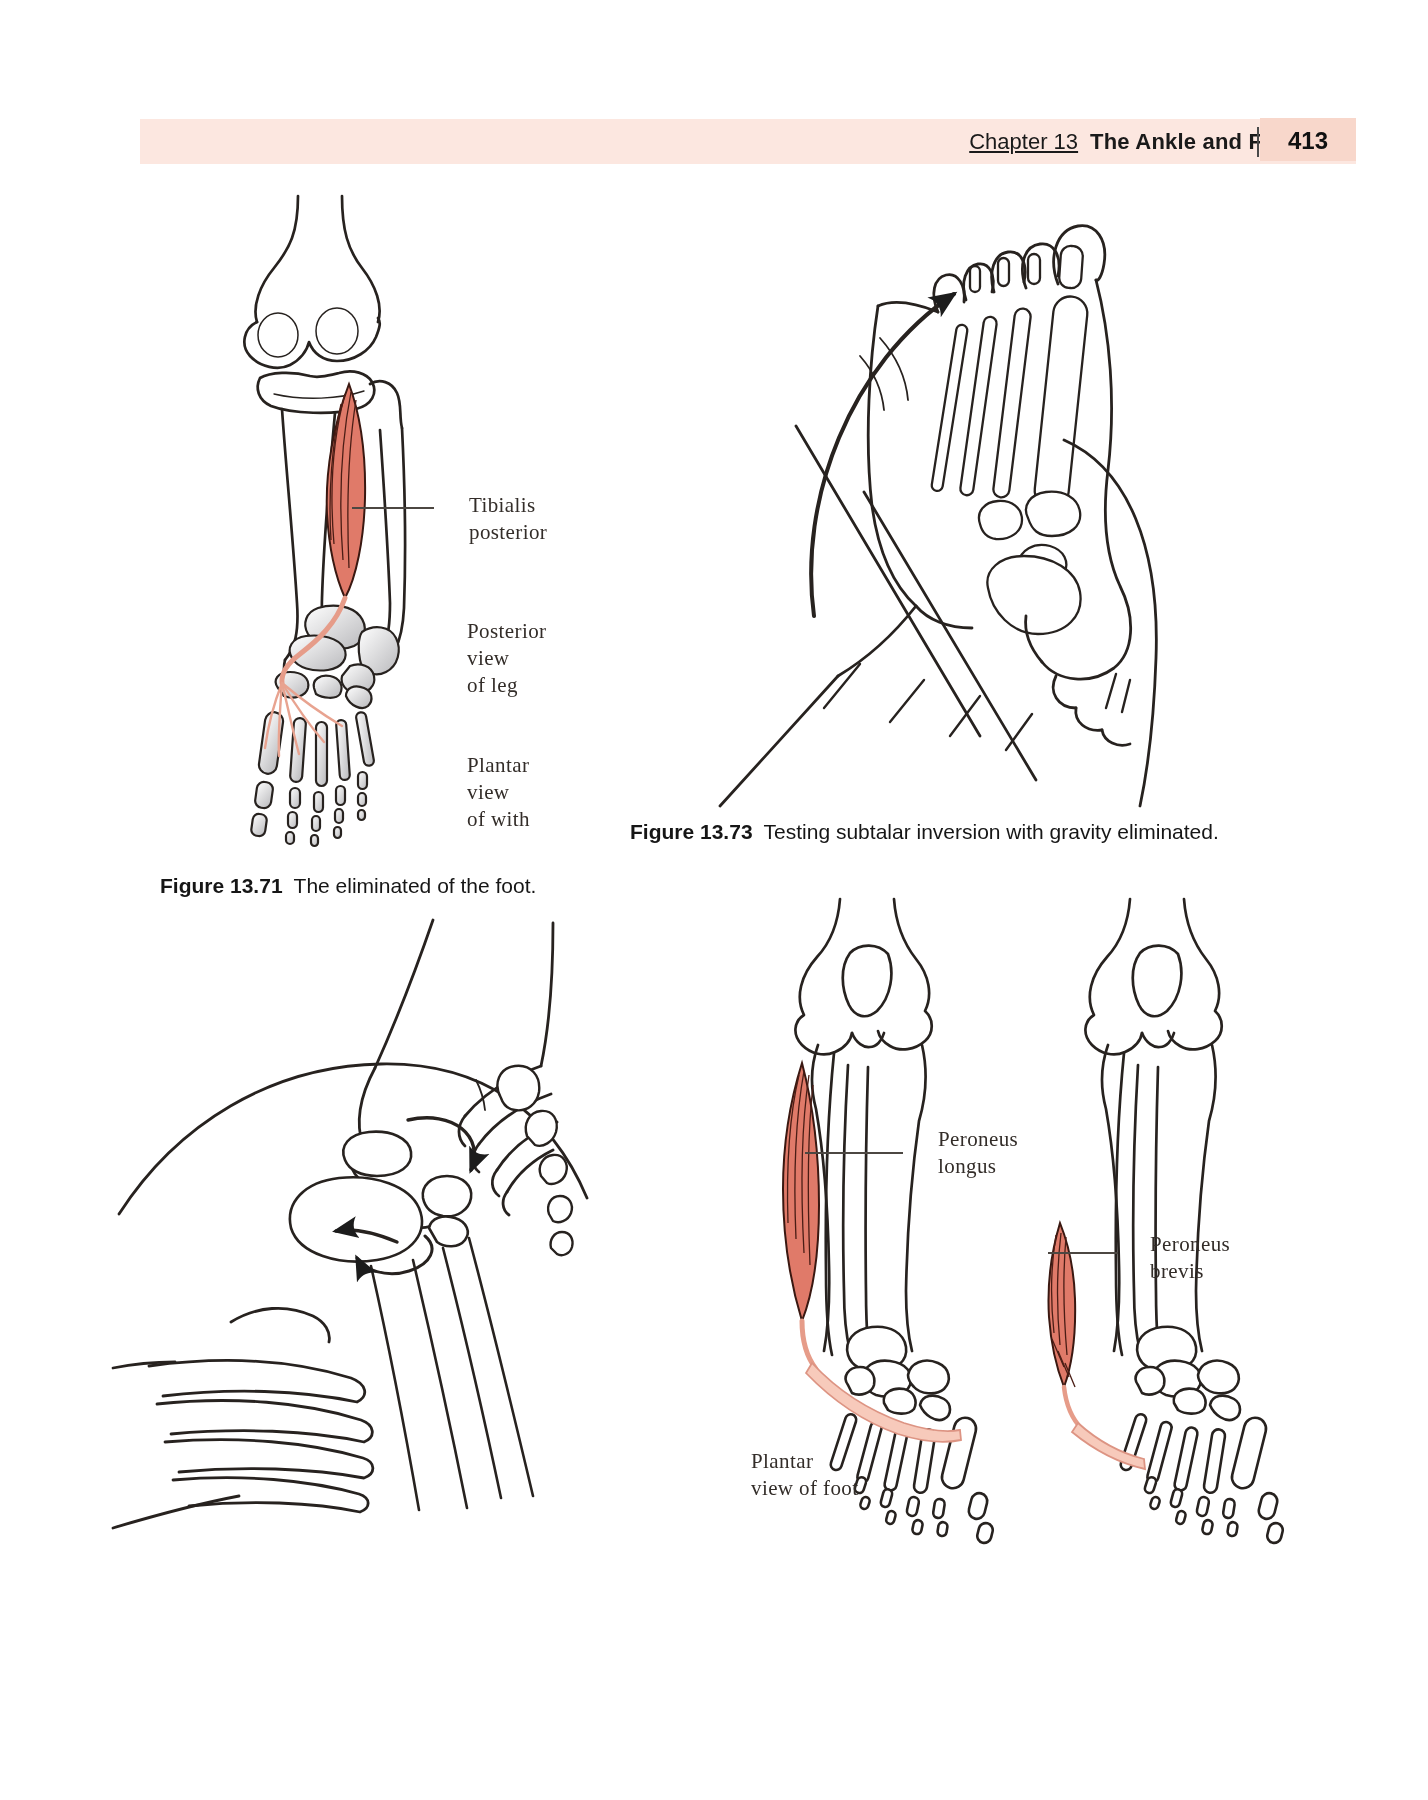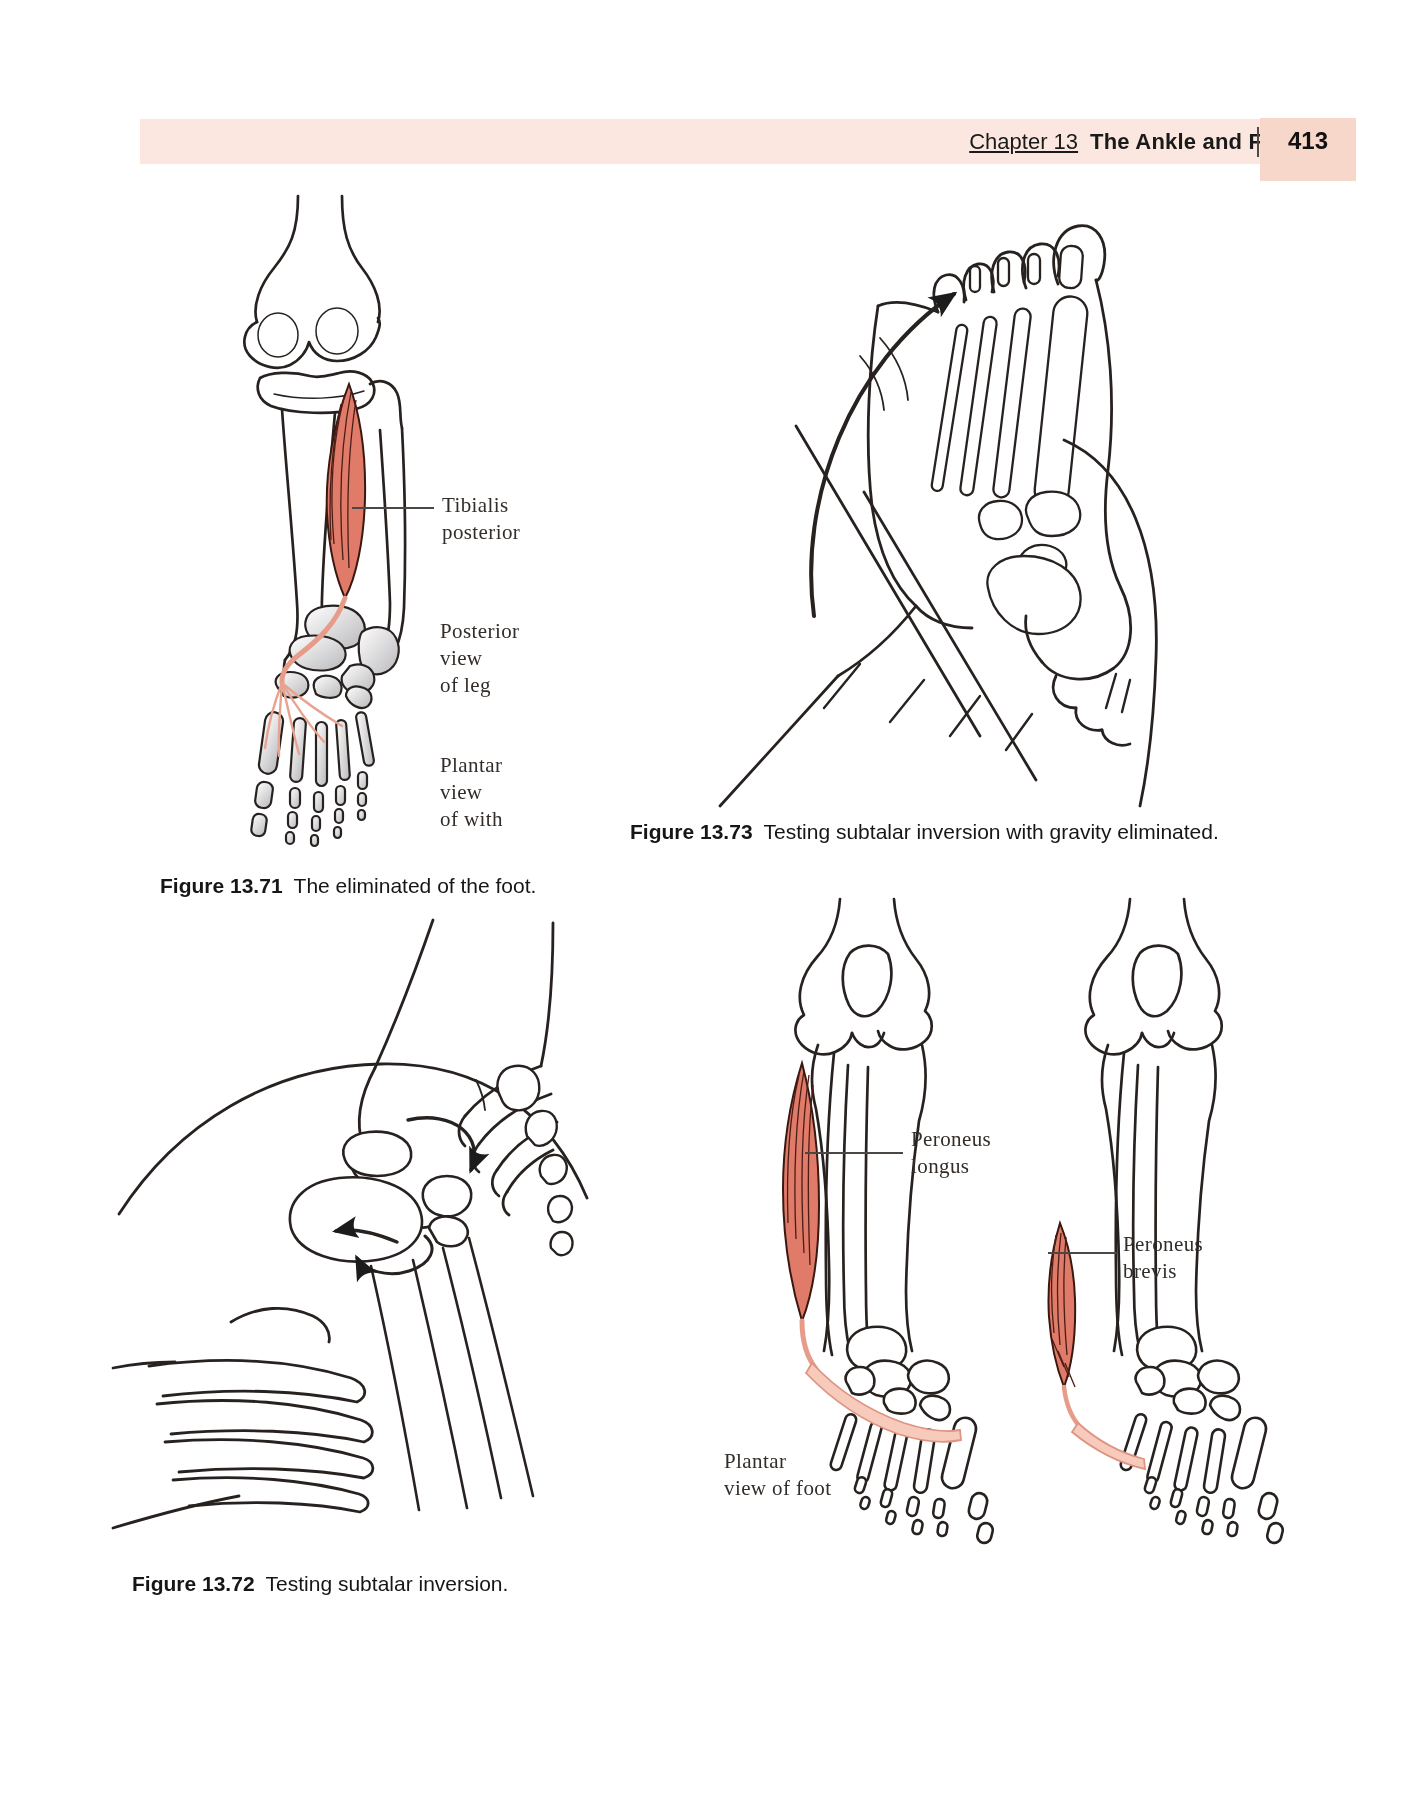--- a/index.html
+++ b/index.html
@@ -5,26 +5,26 @@
   html,body{margin:0;padding:0;background:#ffffff;}
   .page{position:relative;width:1428px;height:1800px;background:#ffffff;overflow:hidden;
         font-family:"Liberation Sans", sans-serif;color:#1a1a1a;}
   
   .hdr-bar{position:absolute;left:140px;top:119px;width:1216px;height:45px;background:#fce7e0;}
   .hdr-text{position:absolute;right:1428px;top:0;height:45px;line-height:45px;font-size:22px;
             white-space:nowrap;right:131px;top:119px;color:#1a1a1a;}
   .hdr-text .chap{font-weight:normal;margin-right:12px;text-decoration:underline;}
   .hdr-text .title{font-weight:bold;letter-spacing:.2px;}
   .hdr-div{position:absolute;left:1257px;top:127px;width:2px;height:30px;background:#4a4a4a;}
-  .hdr-box{position:absolute;left:1260px;top:118px;width:96px;height:63px;background:#f8d7cb;
+  .hdr-box{position:absolute;left:1260px;top:118px;width:96px;height:43px;background:#f8d7cb;
            text-align:center;line-height:46px;font-size:24px;font-weight:bold;color:#111;}
   
   .slabel{position:absolute;font-family:"Liberation Serif", serif;font-size:21px;line-height:27px;
           color:#332d29;letter-spacing:.4px;}
-  .slabel span{display:block;}
+  .slabel span{display:block;margin-left:27px;}
   .leader{position:absolute;height:2px;background:#4c4742;}
   
   .caption{position:absolute;font-size:21px;color:#161616;white-space:nowrap;}
   .caption .cap-b{font-weight:bold;margin-right:11px;}
   svg{position:absolute;overflow:visible;}
   svg *{vector-effect:none;}
 </style>
 </head>
 <body>
 
@@ -232,23 +232,20 @@
         <path d="M0,470 C20,466 40,464 62,464"></path>
         <path d="M0,630 C40,618 84,606 126,598"></path>
       </g>
       <g stroke-width="3.4">
         <path d="M295,222 C340,212 372,238 358,272" marker-end="url(#ah72)"></path>
         <path d="M284,344 C260,334 240,330 223,333" marker-end="url(#ah72)"></path>
         <path d="M312,338 C326,350 318,366 296,373 C274,380 250,372 244,360" marker-end="url(#ah72)" stroke-width="3"></path>
       </g>
     </g>
   </svg>
-  <div class="caption" style="left:132px;top:1572px;width:530px">
-    <span class="cap-b">Figure 13.72</span><span>Testing subtalar inversion.</span>
-  </div>
 
   <svg style="left:698px;top:893px" width="520" height="665" viewBox="0 0 520 665">
     <defs>
       <g id="leg74" fill="none" stroke="#27221f" stroke-width="2.7" stroke-linecap="round" stroke-linejoin="round">
         <path d="M142,6 C140,32 132,50 119,64 C103,82 97,104 106,122 C96,128 94,142 104,152 C113,161 126,164 137,159 C147,155 153,147 154,140"></path>
         <path d="M196,6 C198,34 207,52 218,66 C231,82 235,102 227,118 C236,126 236,140 227,148 C217,157 202,159 192,153 C185,149 181,143 180,138"></path>
         <path d="M154,140 C158,150 166,155 172,154 C178,154 184,148 186,140"></path>
         <path d="M152,60 C162,50 180,50 190,61 C197,80 193,104 179,118 C168,127 157,124 151,112 C143,95 142,74 152,60 Z" fill="#ffffff"></path>
         <path d="M120,152 C113,172 112,194 118,216 C126,262 130,320 131,372 C132,410 130,436 126,458"></path>
         <path d="M224,152 C230,178 228,204 221,228 C213,285 209,345 208,398 C208,424 210,442 214,458"></path>

